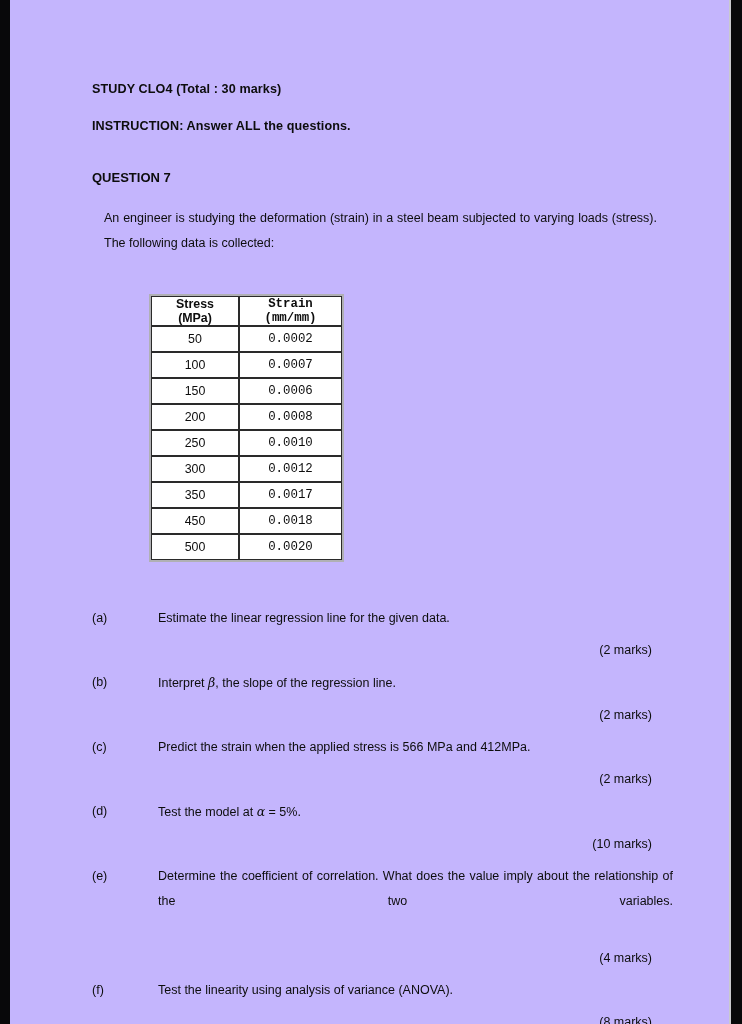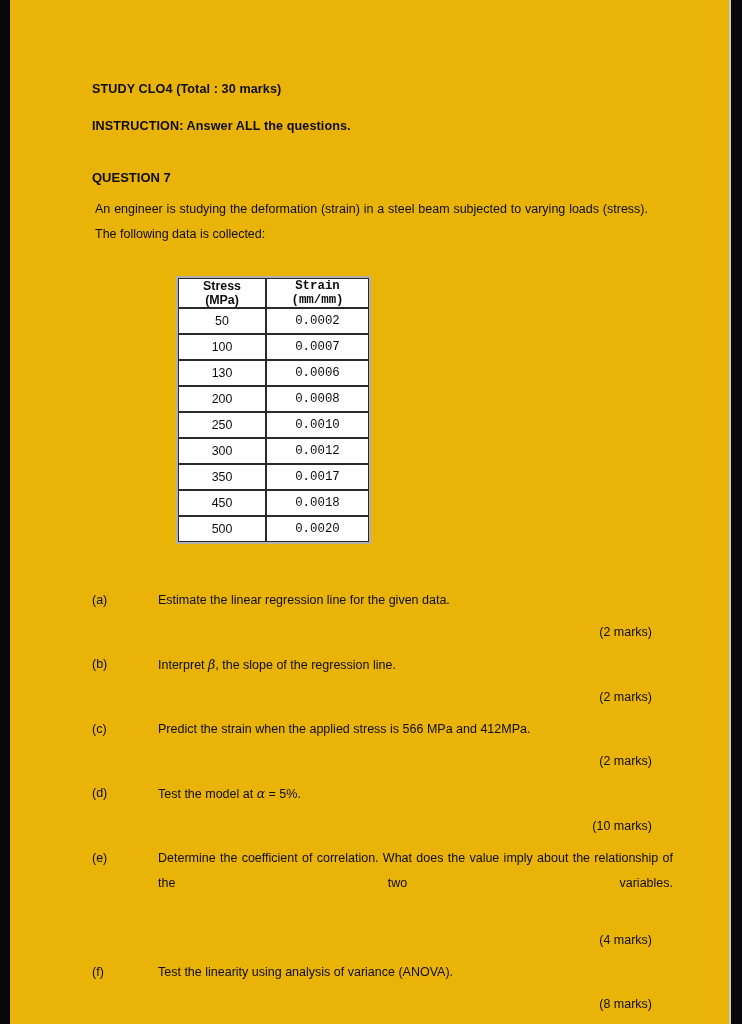--- a/index.html
+++ b/index.html
@@ -33,21 +33,21 @@
     width: 2px;
     background: #c9c9cd;
     z-index: 5;
   }
 
   .page {
     position: absolute;
     left: 0; top: 0;
     width: 742px;
     height: 1024px;
-    background: #eab308;
+    background: #c4b5fd;
   }
 
   .content {
     position: absolute;
     left: 92px;
     top: 78px;
     width: 560px;
   }
 
   .hdr-line {
@@ -63,36 +63,36 @@
     font-size: 13px;
     font-weight: bold;
     margin: 0;
     padding-top: 30px;
     line-height: 20px;
   }
 
   .intro {
     font-size: 12.5px;
     line-height: 25px;
-    margin: 3px;
+    margin: 12px;
     padding-top: 6px;
     width: 553px;
     text-align: justify;
     text-justify: inter-word;
   }
 
   
   .table-wrap {
     margin: 0;
     padding-top: 26px;
     display: flex;
     justify-content: flex-start;
   }
   table.data-table {
-    margin-left: 84px;
+    margin-left: 57px;
     border-collapse: separate;
     border-spacing: 0;
     border: 2px solid #b0b0b4;
     background: #ffffff;
   }
   table.data-table th,
   table.data-table td {
     border: 1px solid #2a2a2a;
     font-size: 12.4px;
     text-align: center;
@@ -185,21 +185,21 @@
         <tbody>
           <tr>
             <td class="c-stress">50</td>
             <td class="c-strain">0.0002</td>
           </tr>
           <tr>
             <td class="c-stress">100</td>
             <td class="c-strain">0.0007</td>
           </tr>
           <tr>
-            <td class="c-stress">130</td>
+            <td class="c-stress">150</td>
             <td class="c-strain">0.0006</td>
           </tr>
           <tr>
             <td class="c-stress">200</td>
             <td class="c-strain">0.0008</td>
           </tr>
           <tr>
             <td class="c-stress">250</td>
             <td class="c-strain">0.0010</td>
           </tr>

